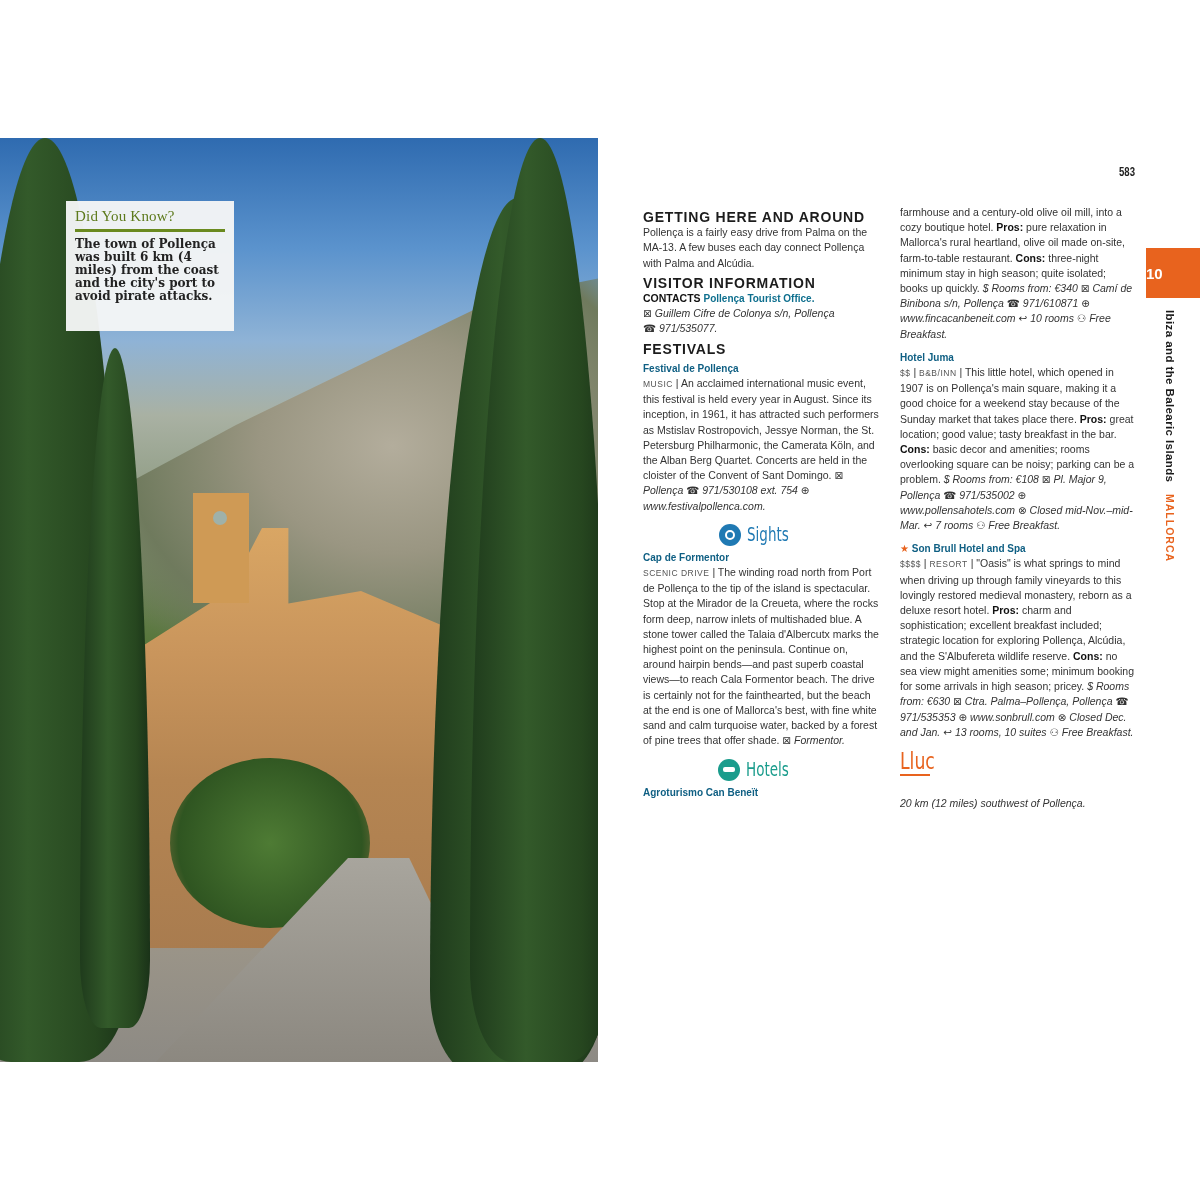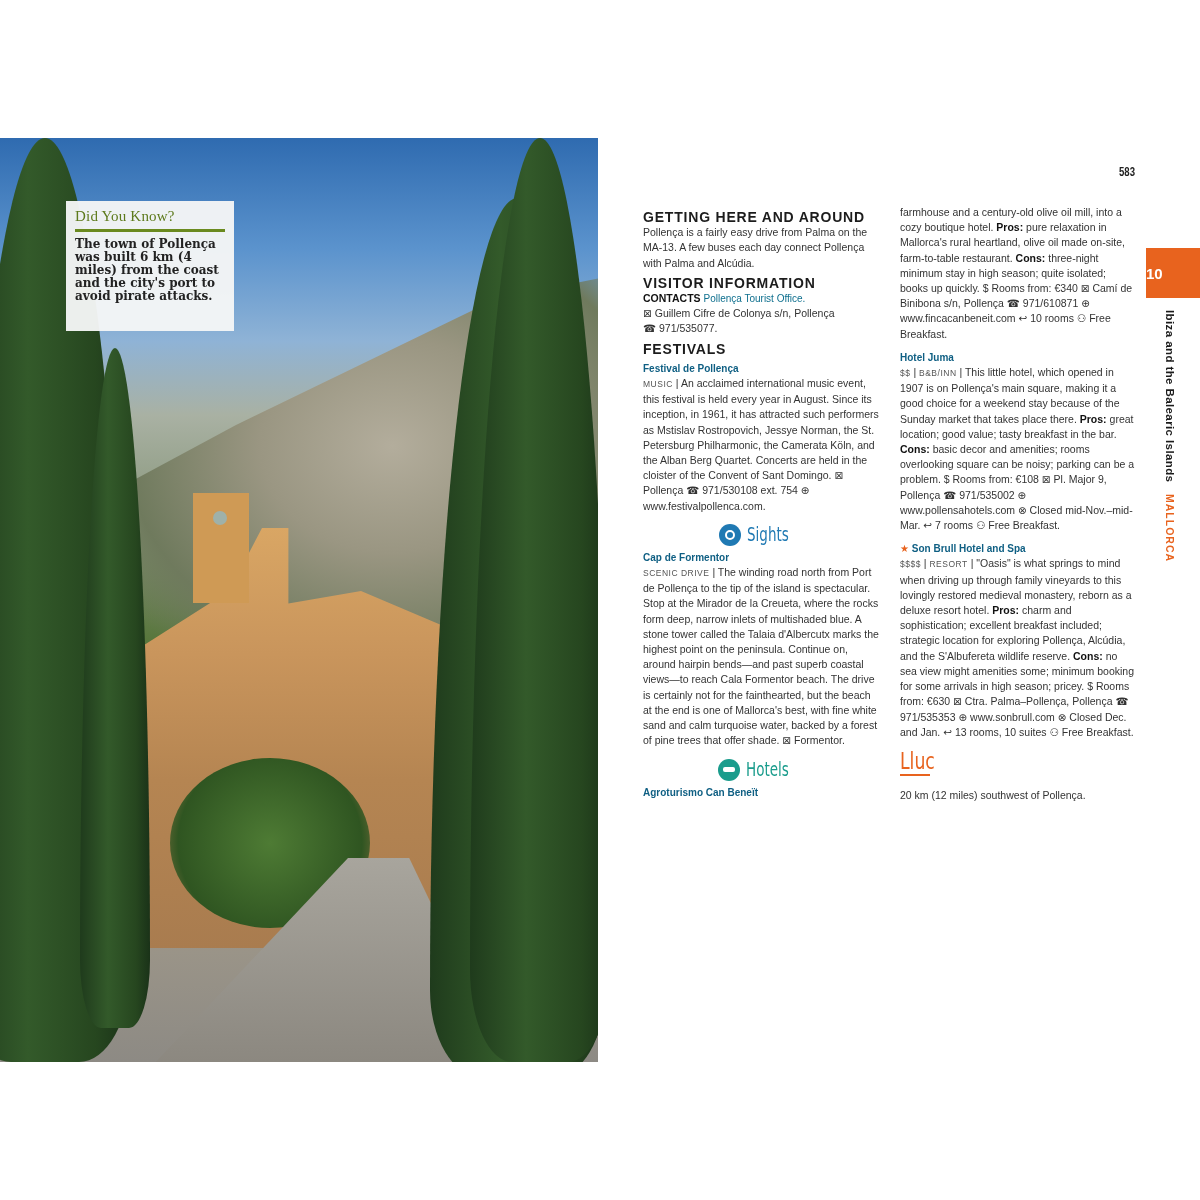--- a/index.html
+++ b/index.html
@@ -25,24 +25,24 @@
   .dyk{position:absolute;left:66px;top:201px;width:168px;height:130px;background:rgba(245,246,246,0.96);padding:7px 9px;box-sizing:border-box;}
   .dyk h3{margin:0;font-family:Liberation Serif, serif;font-weight:normal;font-size:15px;color:#5d7a1c;letter-spacing:0.2px;}
   .dyk .rule{height:3px;background:#6a8a1f;margin:4px 0 6px 0;}
   .dyk p{margin:0;font-family:"DejaVu Serif",serif;font-size:12px;line-height:13px;color:#222;font-weight:bold;}
   
   .col{position:absolute;top:205px;width:236px;font-size:10.5px;line-height:15.2px;color:#333;}
   .col1{left:643px;}
   .col2{left:900px;}
   .col p{margin:0;}
   .heading-caps{font-weight:bold;font-size:14px;letter-spacing:0.8px;color:#1c1c1c;margin-top:5px !important;}
-  .link{color:#0e6f8e;font-weight:normal;font-size:10px;}
+  .link{color:#0e6f8e;font-weight:bold;font-size:10px;}
   .entry-title{color:#0f5f83;font-weight:bold;font-size:10px;margin-top:4px !important;}
   .cat{font-size:8.5px;letter-spacing:0.5px;color:#555;}
-  .it{}
+  .it{font-style:italic;}
   .b{font-weight:bold;color:#111;}
   .section-head{display:flex;align-items:center;gap:6px;margin:10px 0 4px 0;justify-content:center;}
   .section-head .ic{width:22px;height:22px;border-radius:50%;background:#1f79b3;position:relative;flex:none;}
   .section-head .ic.sights::after{content:"";position:absolute;left:6px;top:6px;width:6px;height:6px;border:2px solid #fff;border-radius:50%;}
   .section-head .ic.hotels{background:#1a9c8c;}
   .section-head .ic.hotels::after{content:"";position:absolute;left:5px;top:8px;width:12px;height:5px;background:#fff;border-radius:2px;}
   .section-head .t{font-family:"DejaVu Sans",sans-serif;font-size:20px;font-stretch:condensed;transform:scaleX(0.75);transform-origin:left;color:#1f79b3;}
   .section-head .t.hotels{color:#1a9c8c;}
   .star{color:#e8631e;}
   .town-head{margin:14px 0 0 0;}
@@ -135,21 +135,21 @@
     <span>charm and sophistication; excellent breakfast included; strategic location for exploring Pollença, Alcúdia, and the S'Albufereta wildlife reserve.</span>
     <span class="b">Cons:</span>
     <span>no sea view might amenities some; minimum booking for some arrivals in high season; pricey.</span>
     <span class="it">$ Rooms from: €630 ⊠ Ctra. Palma–Pollença, Pollença ☎ 971/535353 ⊕ www.sonbrull.com ⊗ Closed Dec. and Jan. ↩ 13 rooms, 10 suites ⚇ Free Breakfast.</span>
   </p>
 
   <div class="town-head">
     <span class="t">Lluc</span>
     <div class="u"></div>
   </div>
-  <p class="it" style="margin-top:12px">20 km (12 miles) southwest of Pollença.</p>
+  <p class="it" style="margin-top:20px">20 km (12 miles) southwest of Pollença.</p>
 </div>
 
 <div class="pagenum">583</div>
 <div class="tab">10</div>
 <div class="vert">
   <span class="ch">Ibiza and the Balearic Islands</span>
   <span class="sub">MALLORCA</span>
 </div>
 
 </body></html>

